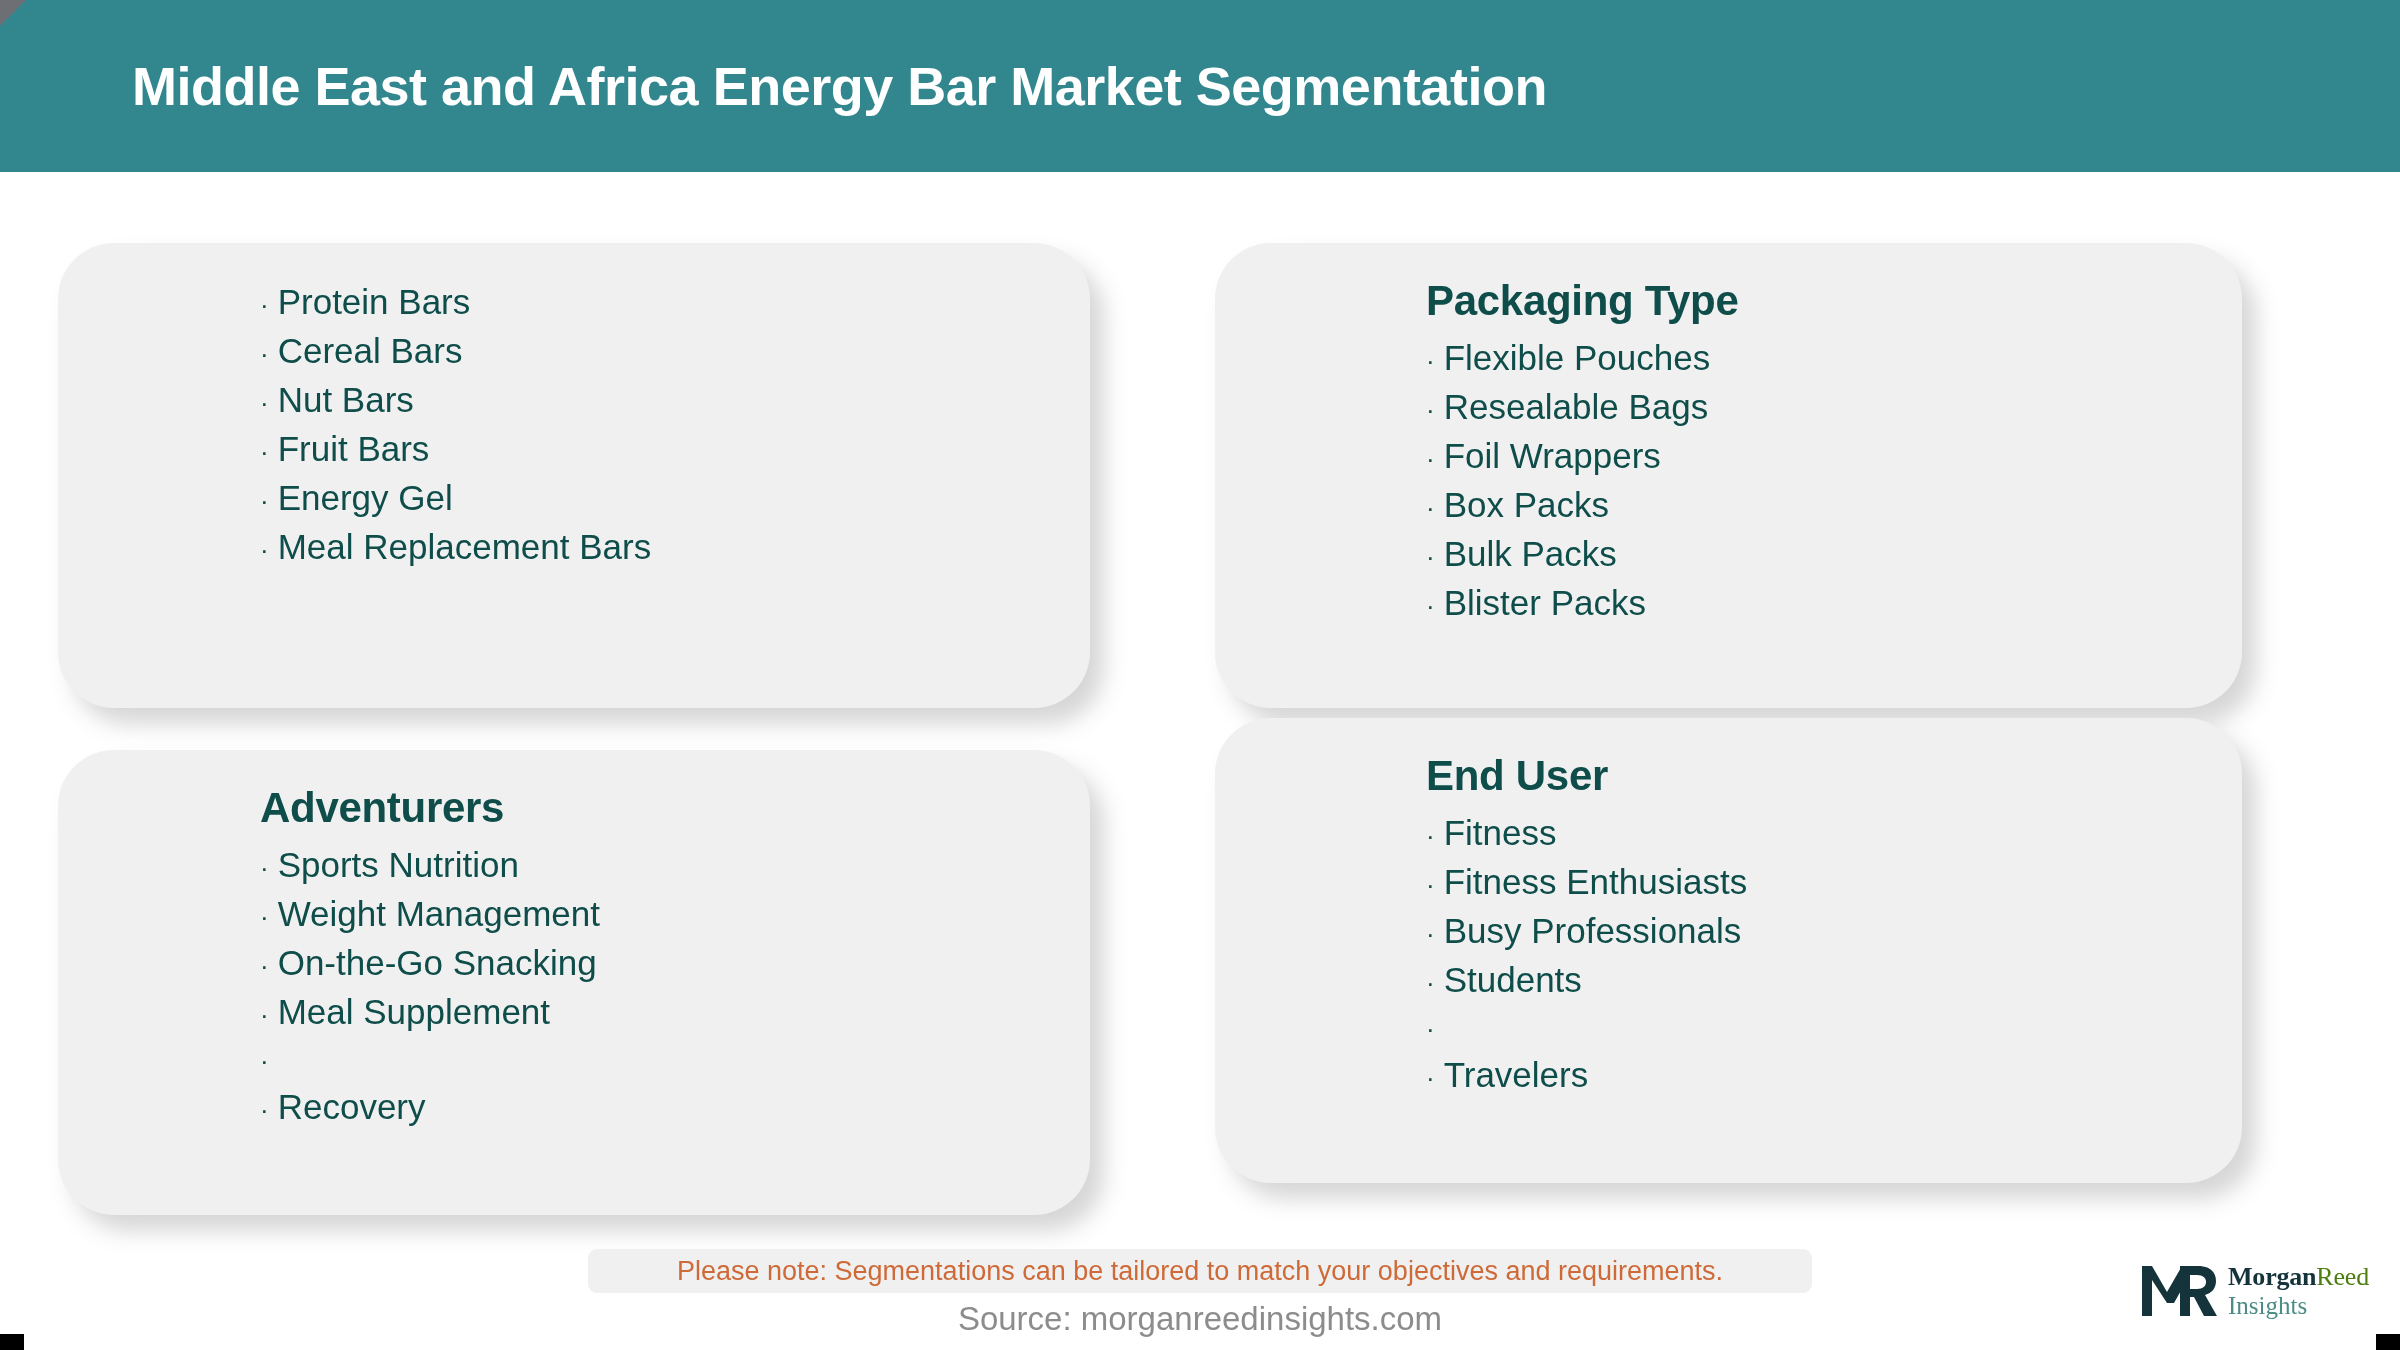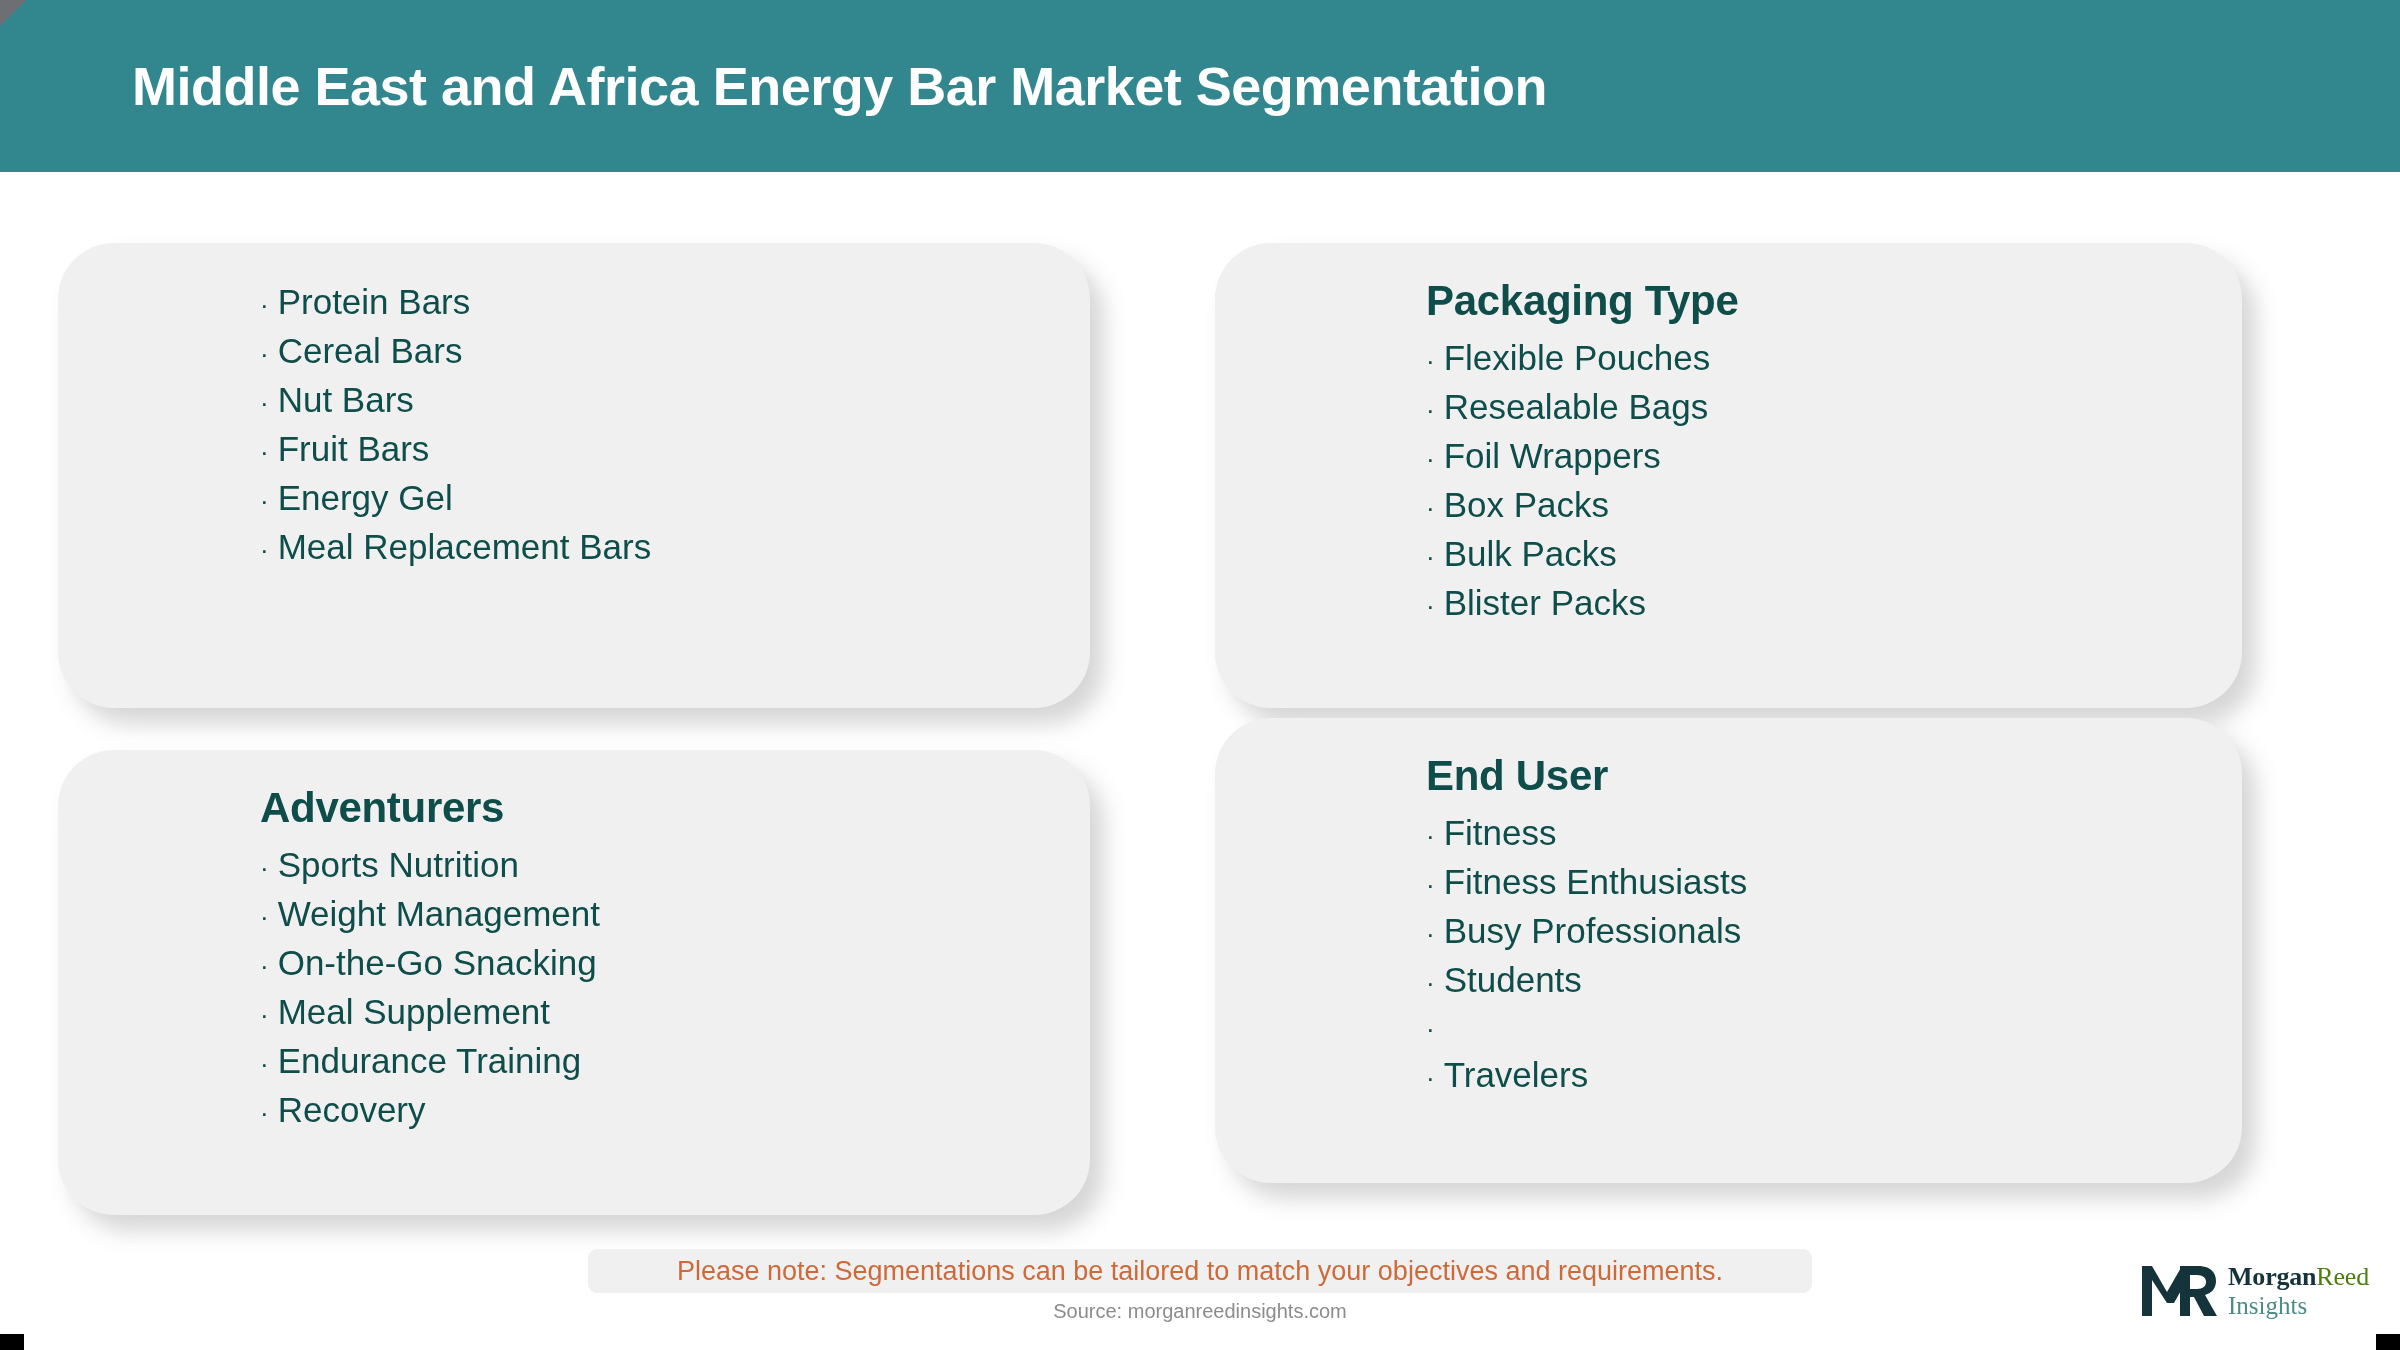--- a/index.html
+++ b/index.html
@@ -127,21 +127,21 @@
     font-size: 27px;
     white-space: nowrap;
   }
   .source-text {
     position: absolute;
     left: 0;
     top: 1300px;
     width: 2400px;
     text-align: center;
     color: #8c8c8c;
-    font-size: 20px;
+    font-size: 33px;
   }
 
   
   .logo {
     position: absolute;
     left: 2140px;
     top: 1262px;
     display: flex;
     align-items: center;
   }
@@ -264,21 +264,20 @@
         <li>
             <span class="bullet-dot">·</span>
             <span>On-the-Go Snacking</span>
           </li>
         <li>
             <span class="bullet-dot">·</span>
             <span>Meal Supplement</span>
           </li>
         <li>
             <span class="bullet-dot">·</span>
-            <span>Endurance Training</span>
           </li>
         <li>
             <span class="bullet-dot">·</span>
             <span>Recovery</span>
           </li>
       </ul>
     </div>
   </div>
 
   <div class="card card-c3">

